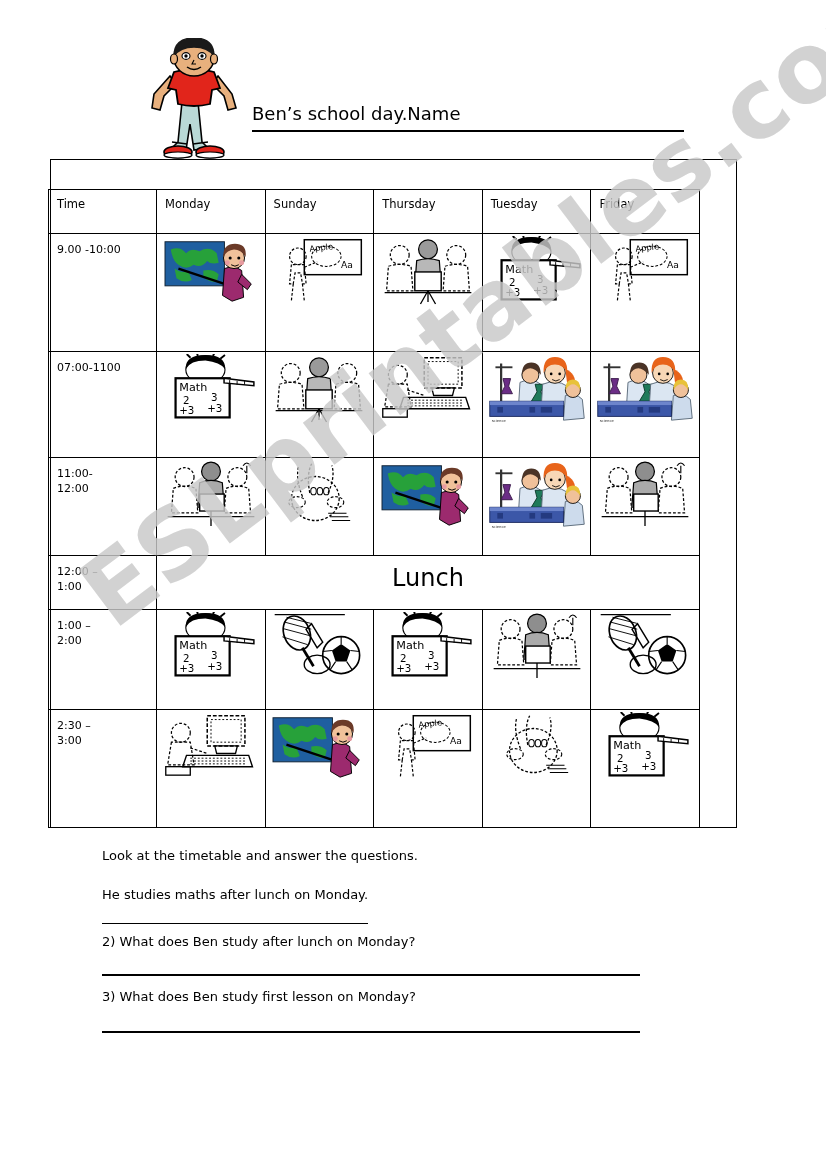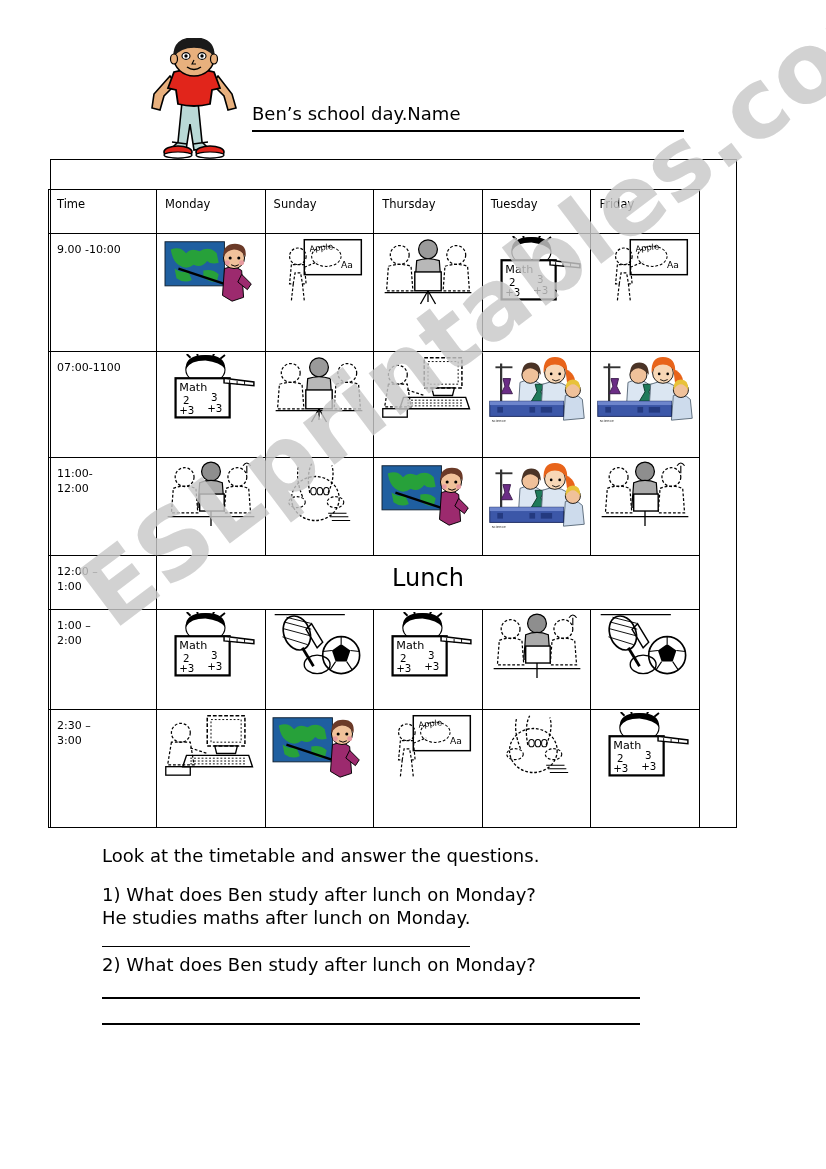--- a/index.html
+++ b/index.html
@@ -147,21 +147,21 @@
   .thumb { display: inline-block; vertical-align: middle; }
 
   
   #questions {
     position: absolute;
     left: 102px;
     top: 845px;
     width: 620px;
     z-index: 4;
     font-family: "DejaVu Sans", sans-serif;
-    font-size: 18px;
+    font-size: 13px;
     line-height: 21px;
   }
   .q-intro { margin-bottom: 18px; }
   .q-line  { margin-bottom: 2px; white-space: nowrap; }
   .q-answer {
     display: inline-block;
     border-bottom: 1.6px solid #000;
     padding-bottom: 18px;
     margin-bottom: 7px;
     white-space: nowrap;
@@ -660,22 +660,22 @@
         <path d="M70 28 L70 32 M78 29 L78 33 M86 29 L86 33" stroke="#000" stroke-width="1"></path>
       </svg></span></td>
       </tr>
     </tbody>
 </table>
 
 <div id="questions">
 
   <div class="q-intro">Look at the timetable and answer the questions.</div>
 
-  <div class="q-line">1) What does Ben study after lunch on Monday?</div>
   <div>
     <span class="q-answer">He studies maths after lunch on Monday.</span>
   </div>
 
   <div class="q-line">2) What does Ben study after lunch on Monday?</div>
   <div class="blank-rule"></div>
 
+  <div class="q-line">3) What does Ben study first lesson on Monday?</div>
   <div class="blank-rule last"></div>
 </div>
 
 </body></html>

